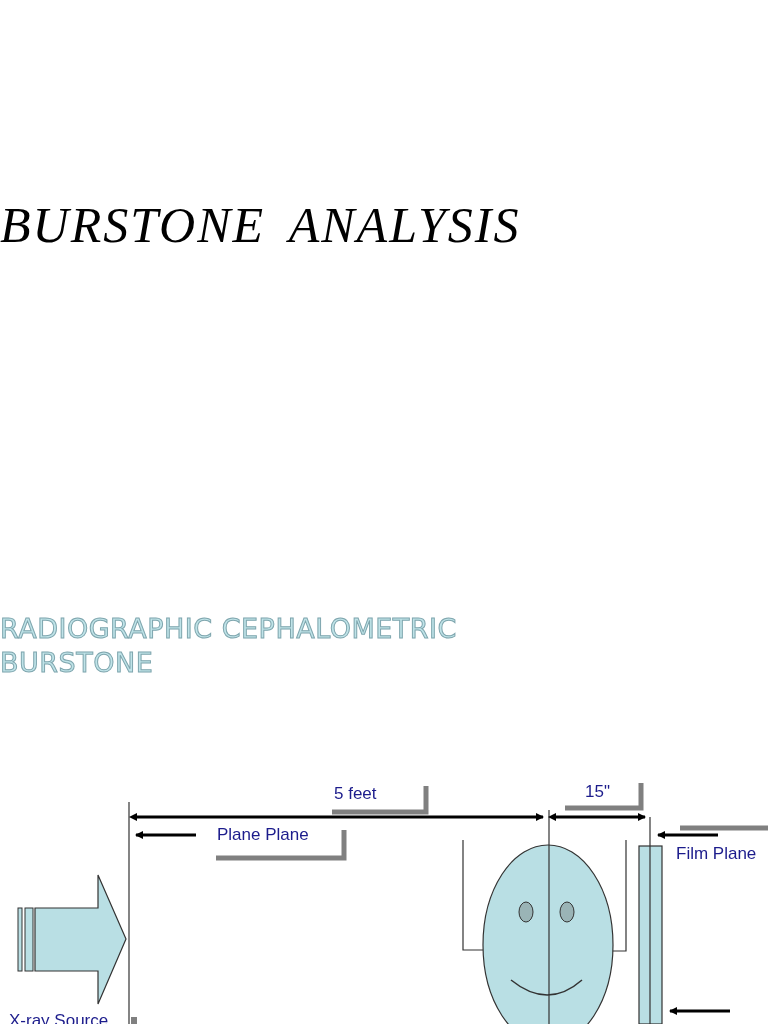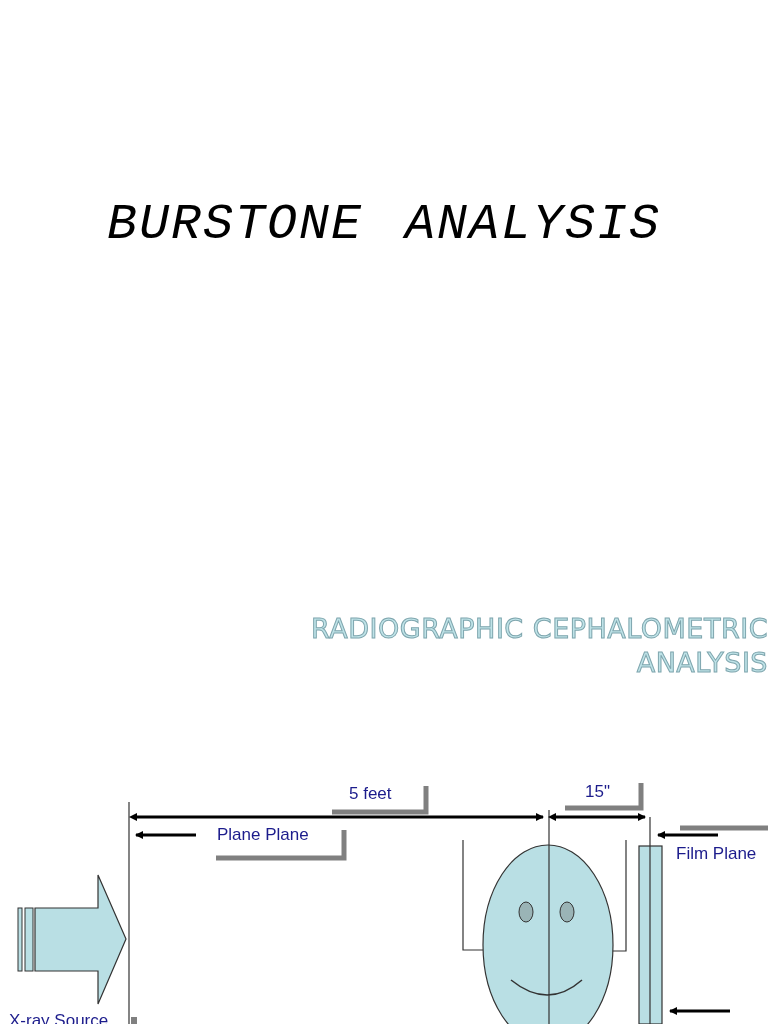--- a/index.html
+++ b/index.html
@@ -1,37 +1,37 @@
 <!DOCTYPE html>
 <html><head>
 <meta charset="utf-8">
 <style>
   html, body { margin:0; padding:0; background:#ffffff; }
   body { width:768px; height:1024px; position:relative; overflow:hidden; font-family:"Liberation Sans", sans-serif; }
   .title {
-    position:absolute; left:0; top:196px; width:768px; text-align:center;
-    font-family:Liberation Mono, monospace; font-style:italic; font-size:50px;
+    position:absolute; left:0; top:196px; width:768px; text-align:left;
+    font-family:Liberation Serif, serif; font-style:italic; font-size:50px;
     letter-spacing:2px; color:#000; word-spacing:10px;
   }
   .subtitle {
-    position:absolute; left:0; top:612px; width:768px; text-align:right;
+    position:absolute; left:0; top:612px; width:768px; text-align:left;
     font-family:"DejaVu Sans", sans-serif; font-size:27px; line-height:34px;
     color:#bfe3e8; -webkit-text-stroke:1px #7fa6ae; letter-spacing:0.5px;
   }
   .lbl { position:absolute; color:#1c1c8c; font-size:17px; white-space:nowrap; }
   svg.diagram { position:absolute; left:0; top:0; }
 </style>
 </head>
 <body>
 
 <div class="title">BURSTONE ANALYSIS</div>
 
 <div class="subtitle">
   <div>RADIOGRAPHIC CEPHALOMETRIC</div>
-  <div>ANALYSIS</div>
+  <div>BURSTONE</div>
 </div>
 
 <svg class="diagram" width="768" height="1024" viewBox="0 0 768 1024">
   <defs>
     <marker id="ah" markerWidth="8" markerHeight="8" refX="7" refY="4" orient="auto" markerUnits="userSpaceOnUse">
       <path d="M0,0 L8,4 L0,8 Z" fill="#000"></path>
     </marker>
     <marker id="ahs" markerWidth="8" markerHeight="8" refX="1" refY="4" orient="auto-start-reverse" markerUnits="userSpaceOnUse">
       <path d="M0,0 L8,4 L0,8 Z" fill="#000"></path>
     </marker>
@@ -70,17 +70,17 @@
   <rect x="639" y="846" width="23" height="178" fill="#b9dfe4" stroke="#333" stroke-width="1.2"></rect>
   <line x1="650" y1="846" x2="650" y2="1024" stroke="#333" stroke-width="1.2"></line>
 
   <rect x="18" y="908" width="4" height="63" fill="#b9dfe4" stroke="#333" stroke-width="1"></rect>
   <rect x="25" y="908" width="8" height="63" fill="#b9dfe4" stroke="#333" stroke-width="1"></rect>
   <path d="M35,908 L98,908 L98,875 L126,939 L98,1004 L98,971 L35,971 Z" fill="#b9dfe4" stroke="#333" stroke-width="1.2"></path>
 
   <rect x="131" y="1017" width="6" height="7" fill="#808080"></rect>
 </svg>
 
-<div class="lbl" style="left:349px; top:784px;">5 feet</div>
+<div class="lbl" style="left:334px; top:784px;">5 feet</div>
 <div class="lbl" style="left:585px; top:782px;">15"</div>
 <div class="lbl" style="left:217px; top:825px;">Plane Plane</div>
 <div class="lbl" style="left:676px; top:844px;">Film Plane</div>
 <div class="lbl" style="left:9px; top:1011px;">X-ray Source</div>
 
 </body></html>

